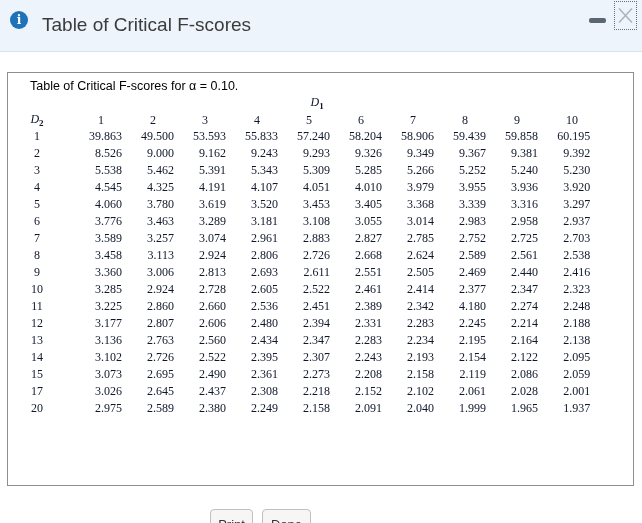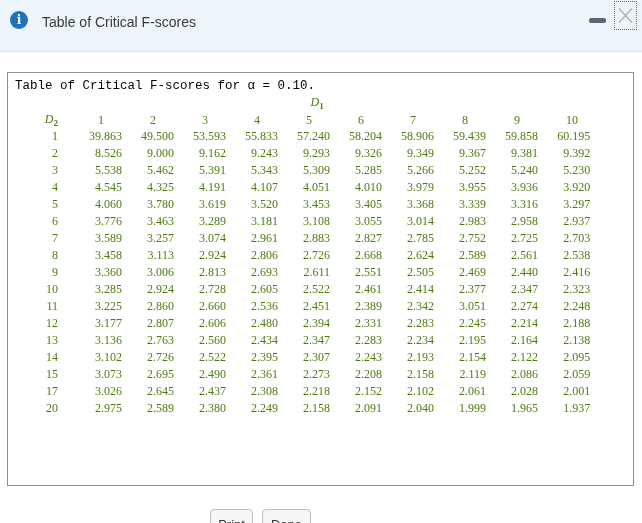--- a/index.html
+++ b/index.html
@@ -15,57 +15,57 @@
     background: #eef4fc; border-bottom: 1px solid #d8e3f0;
   }
   .info-icon {
     position: absolute; left: 10px; top: 11px; width: 18px; height: 18px;
     border-radius: 50%; background: #1d72b8; color: #ffffff;
     font-family: "DejaVu Serif", serif; font-weight: bold; font-size: 12px;
     line-height: 18px; text-align: center;
   }
   .dialog-title {
     position: absolute; left: 42px; top: 14px;
-    font-size: 14px; color: #3b3b3b;
+    font-size: 19px; color: #3b3b3b;
   }
   .min-btn {
     position: absolute; right: 36px; top: 18px; width: 17px; height: 5px;
     background: #5b6670; border-radius: 2px; border: none; cursor: pointer;
   }
   .close-btn {
     position: absolute; right: 5px; top: 1px; width: 23px; height: 29px;
     border: 1px dotted #6e6e6e; background: transparent; cursor: pointer;
     display: flex; align-items: center; justify-content: center;
   }
   .panel {
     position: absolute; left: 7px; top: 72px; width: 627px; height: 414px;
     background: #ffffff; border: 1px solid #8f8f8f; padding: 3px 0 0 0;
   }
   .caption {
-    margin: 3px 0 0 7px; font-size: 12.5px; color: #000000; font-family: Liberation Mono, monospace;
+    margin: 3px 0 0 22px; font-size: 12.5px; color: #000000;
   }
   table.ftable {
     border-collapse: collapse; table-layout: fixed;
     margin: 2px 0 0 8px; width: 578px;
-    font-family: "Liberation Serif", serif; font-size: 12px; color: #4d7c0f;
+    font-family: "Liberation Serif", serif; font-size: 12px; color: #0f172a;
   }
   table.ftable th, table.ftable td {
     padding: 0; height: 17px; vertical-align: middle; white-space: nowrap;
     font-weight: normal;
   }
   .d1-cell {
     text-align: center; padding-right: 34px !important; height: 15px !important;
     font-weight: bold; font-style: italic;
   }
   .group-label { font-weight: bold; font-style: italic; }
   .group-label sub, .d1-cell sub {
     font-size: 9px; font-style: normal; font-weight: bold;
   }
   .colhead { text-align: left; padding-left: 24px !important; height: 16px !important; font-weight: bold; }
-  .rowhead-cell { text-align: right; padding-right: 16px !important; font-weight: bold; height: 16px !important; }
+  .rowhead-cell { text-align: center; padding-right: 16px !important; font-weight: bold; height: 16px !important; }
   tbody .rowhead-cell { height: 17px !important; }
   .datacell { text-align: right; padding-right: 4px !important; }
   .footer-btn {
     position: absolute; top: 509px; height: 30px;
     border: 1px solid #c0c0c0; border-radius: 4px;
     background: #f6f6f6; color: #333333;
     font-family: "Liberation Sans", sans-serif; font-size: 13px;
     text-align: center; cursor: pointer;
   }
   .print-btn { left: 210px; width: 43px; }
@@ -254,21 +254,21 @@
         </tr>
         <tr>
           <td class="rowhead-cell">11</td>
           <td class="datacell">3.225</td>
           <td class="datacell">2.860</td>
           <td class="datacell">2.660</td>
           <td class="datacell">2.536</td>
           <td class="datacell">2.451</td>
           <td class="datacell">2.389</td>
           <td class="datacell">2.342</td>
-          <td class="datacell">3.051</td>
+          <td class="datacell">4.180</td>
           <td class="datacell">2.274</td>
           <td class="datacell">2.248</td>
         </tr>
         <tr>
           <td class="rowhead-cell">12</td>
           <td class="datacell">3.177</td>
           <td class="datacell">2.807</td>
           <td class="datacell">2.606</td>
           <td class="datacell">2.480</td>
           <td class="datacell">2.394</td>

